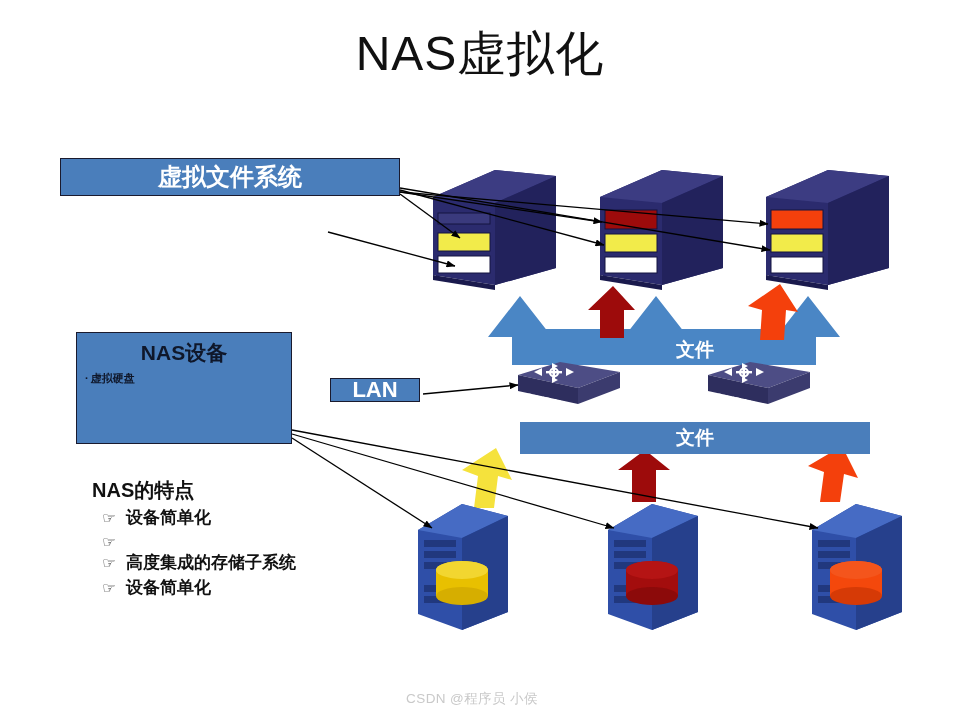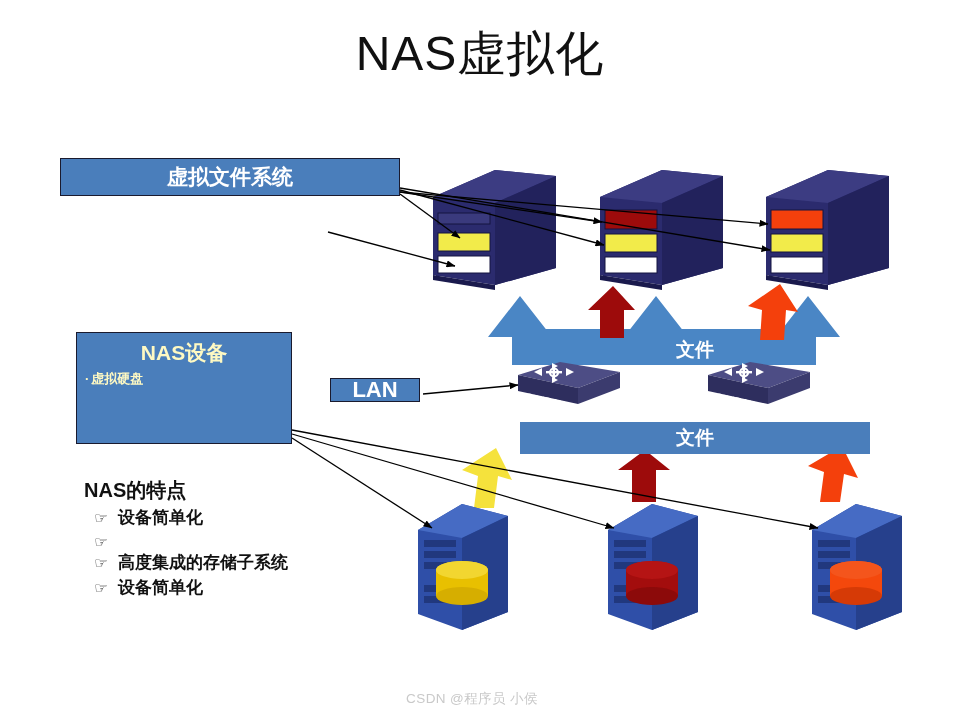--- a/index.html
+++ b/index.html
@@ -32,33 +32,33 @@
     border:1.6px solid #1a1a2e;
     color:#ffffff;
     font-weight:bold;
     box-sizing:border-box;
   }
   .blue-box.center{
     display:flex;align-items:center;justify-content:center;
     text-align:center;
   }
 
-  #box-vfs{left:60px;top:158px;width:340px;height:38px;font-size:21px;}
+  #box-vfs{left:60px;top:158px;width:340px;height:38px;font-size:24px;}
   #box-nfs{left:60px;top:210px;width:268px;height:38px;font-size:21px;}
 
   #box-nas{
     left:76px;top:332px;width:216px;height:112px;
     padding:7px 8px 0 8px;
   }
   #box-nas .nas-title{
-    text-align:center;font-size:21px;font-weight:bold;color:#fef9c3;
+    text-align:center;font-size:21px;font-weight:bold;color:#0f172a;
     line-height:1.2;margin-bottom:6px;
   }
   #box-nas .nas-item{
-    font-size:13px;font-weight:bold;color:#fef9c3;
+    font-size:11px;font-weight:bold;color:#0f172a;
     line-height:1.15;margin:7px 0 0 0;white-space:nowrap;
   }
   #box-nas .nas-item .bull{margin-right:2px;}
 
   #box-lan{left:330px;top:378px;width:90px;height:24px;font-size:22px;}
 
   
   #file-bar-lower{
     left:520px;top:422px;width:350px;height:32px;
     background:#4a7ebb;border:none;
@@ -66,21 +66,21 @@
     color:#fff;font-size:19px;font-weight:bold;
   }
   #file-label-upper{
     left:520px;top:336px;width:350px;height:28px;
     display:flex;align-items:center;justify-content:center;
     color:#ffffff;font-size:19px;font-weight:bold;
     pointer-events:none;
   }
 
   
-  #features{left:84px;top:478px;width:300px;}
+  #features{left:92px;top:478px;width:300px;}
   #features .feat-title{
     font-size:20px;font-weight:bold;color:#111;margin-bottom:4px;
     line-height:1.2;
   }
   #features .feat-row{
     display:flex;align-items:flex-start;
     font-size:17px;font-weight:bold;color:#111;
     line-height:1.42;
   }
   #features .feat-row .hand{

